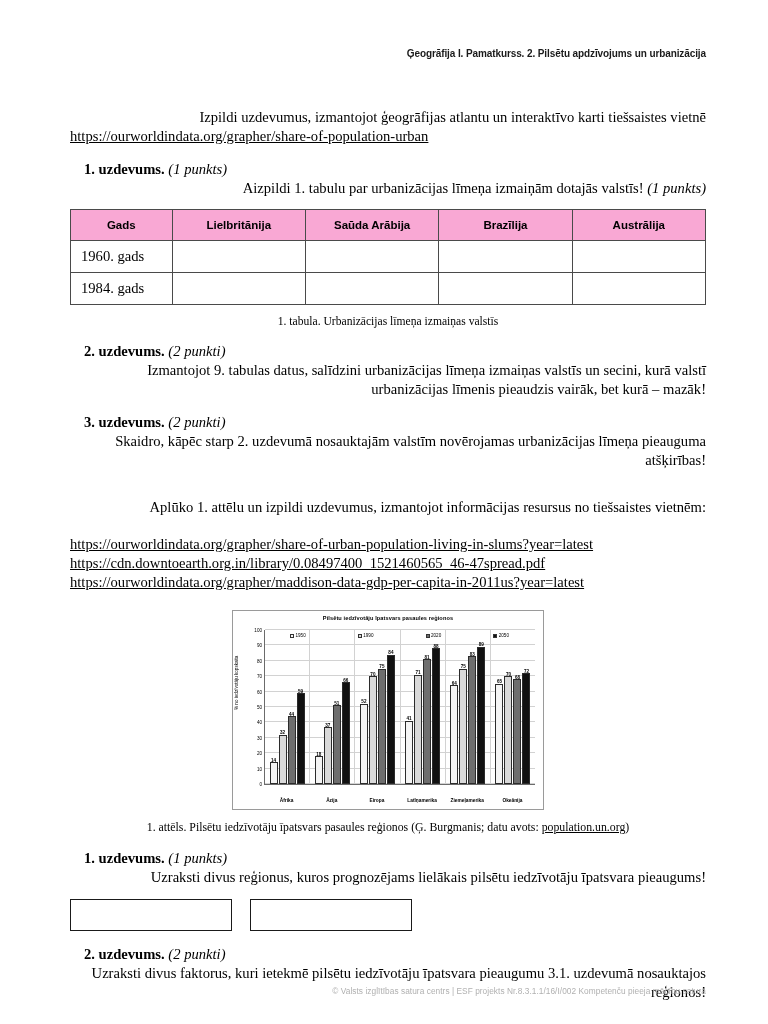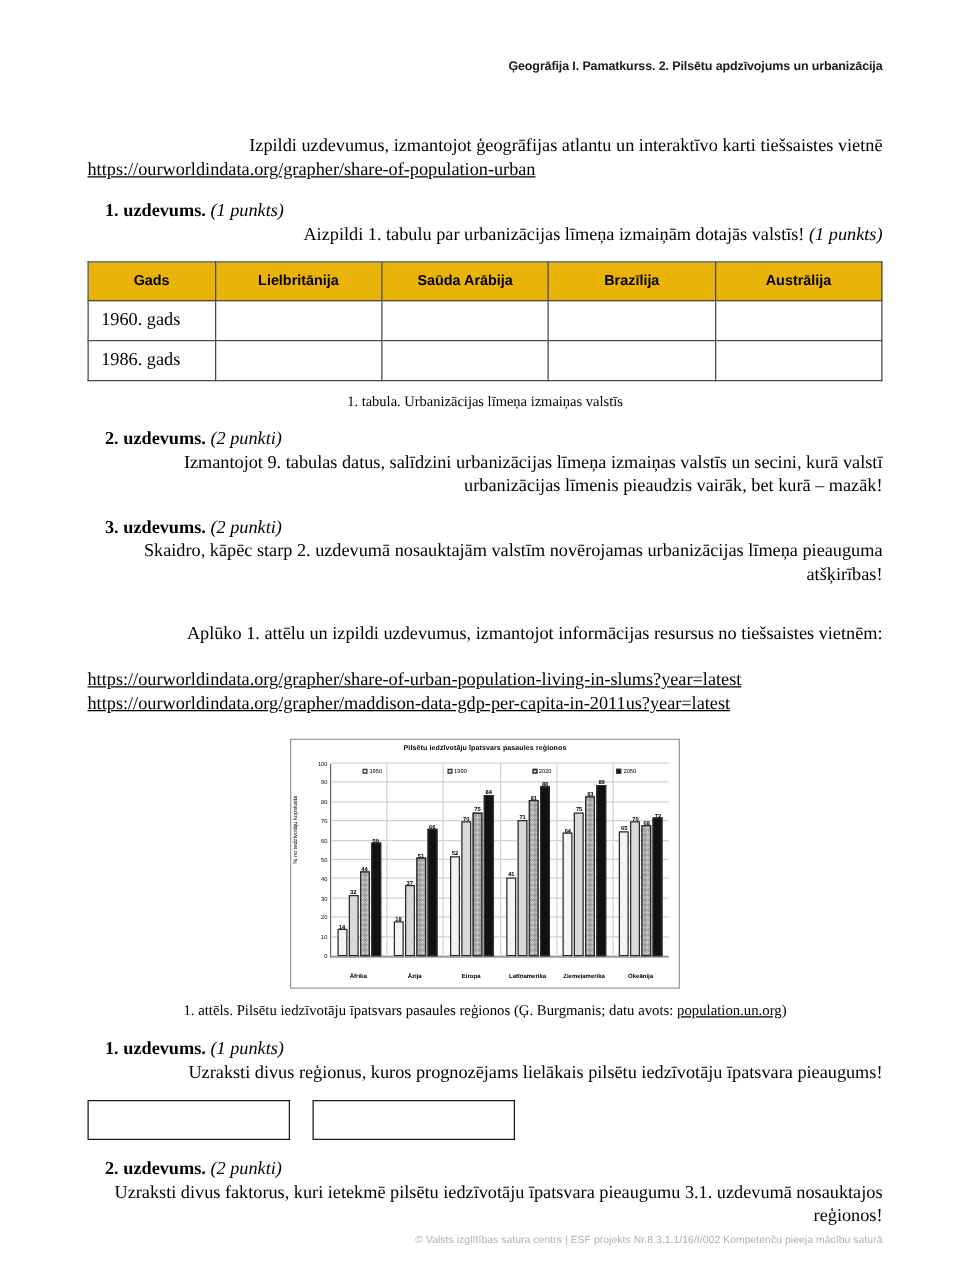--- a/index.html
+++ b/index.html
@@ -56,21 +56,21 @@
   }
   .task b { font-weight: bold; }
   .task i { font-style: italic; }
   .tbl {
     border-collapse: collapse;
     width: 100%;
     margin-top: 11px;
     table-layout: fixed;
   }
   .tbl th {
-    background: #eab308;
+    background: #f9a8d4;
     border: 1.2px solid #4a4a4a;
     font-family: "Liberation Sans", sans-serif;
     font-weight: bold;
     font-size: 11.5px;
     padding: 9px 2px;
     text-align: center;
     color: #000;
   }
   .tbl th.first { width: 16%; }
   .tbl td {
@@ -251,41 +251,42 @@
       </thead>
       <tbody>
         <tr>
           <td class="yr">1960. gads</td>
           <td></td>
           <td></td>
           <td></td>
           <td></td>
         </tr>
         <tr>
-          <td class="yr">1986. gads</td>
+          <td class="yr">1984. gads</td>
           <td></td>
           <td></td>
           <td></td>
           <td></td>
         </tr>
       </tbody>
     </table>
     <div class="cap">1. tabula. Urbanizācijas līmeņa izmaiņas valstīs</div>
 
     <p class="task"><b>2. uzdevums.</b> <i>(2 punkti)</i></p>
     <p class="ptext">Izmantojot 9. tabulas datus, salīdzini urbanizācijas līmeņa izmaiņas valstīs un secini, kurā valstī urbanizācijas līmenis pieaudzis vairāk, bet kurā – mazāk!</p>
 
     <p class="task"><b>3. uzdevums.</b> <i>(2 punkti)</i></p>
     <p class="ptext">Skaidro, kāpēc starp    2. uzdevumā nosauktajām valstīm novērojamas urbanizācijas līmeņa pieauguma atšķirības!</p>
 
     <div class="gap-lg"></div>
 
     <p class="ptext">Aplūko 1. attēlu un izpildi uzdevumus, izmantojot informācijas resursus no tiešsaistes vietnēm:</p>
     <div class="linkblock">
       <a class="link">https://ourworldindata.org/grapher/share-of-urban-population-living-in-slums?year=latest</a>
+      <a class="link">https://cdn.downtoearth.org.in/library/0.08497400_1521460565_46-47spread.pdf</a>
       <a class="link">https://ourworldindata.org/grapher/maddison-data-gdp-per-capita-in-2011us?year=latest</a>
     </div>
 
     <div class="figwrap">
       <div class="chart">
         <div class="chart-title">Pilsētu iedzīvotāju īpatsvars pasaules reģionos</div>
         <div class="ylab">% no iedzīvotāju kopskaita</div>
         <div class="plot">
           <div id="gridlayer">
               <div class="grid-line" style="bottom: 0%;">

